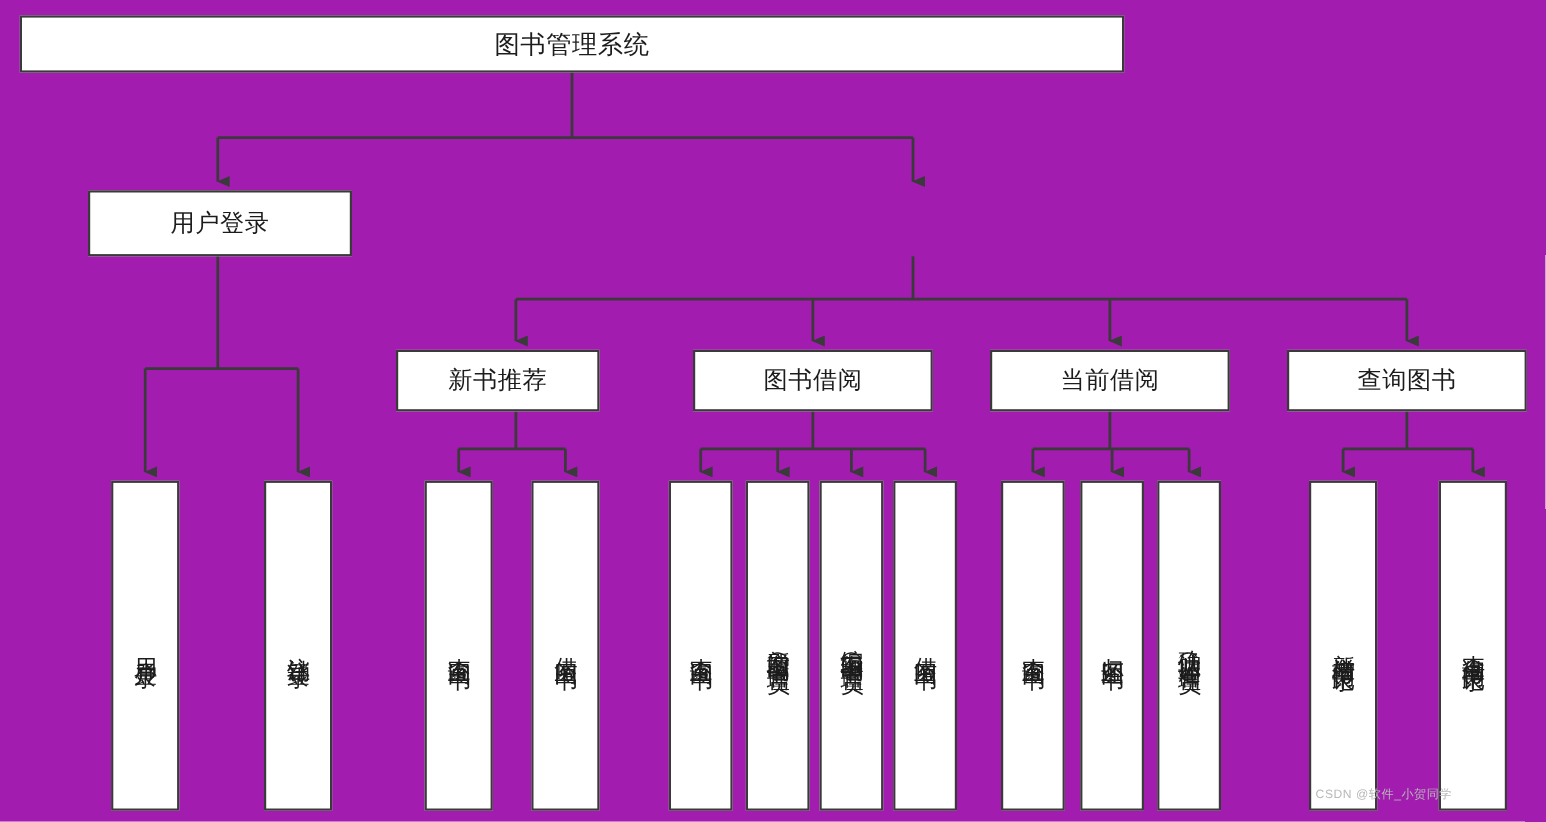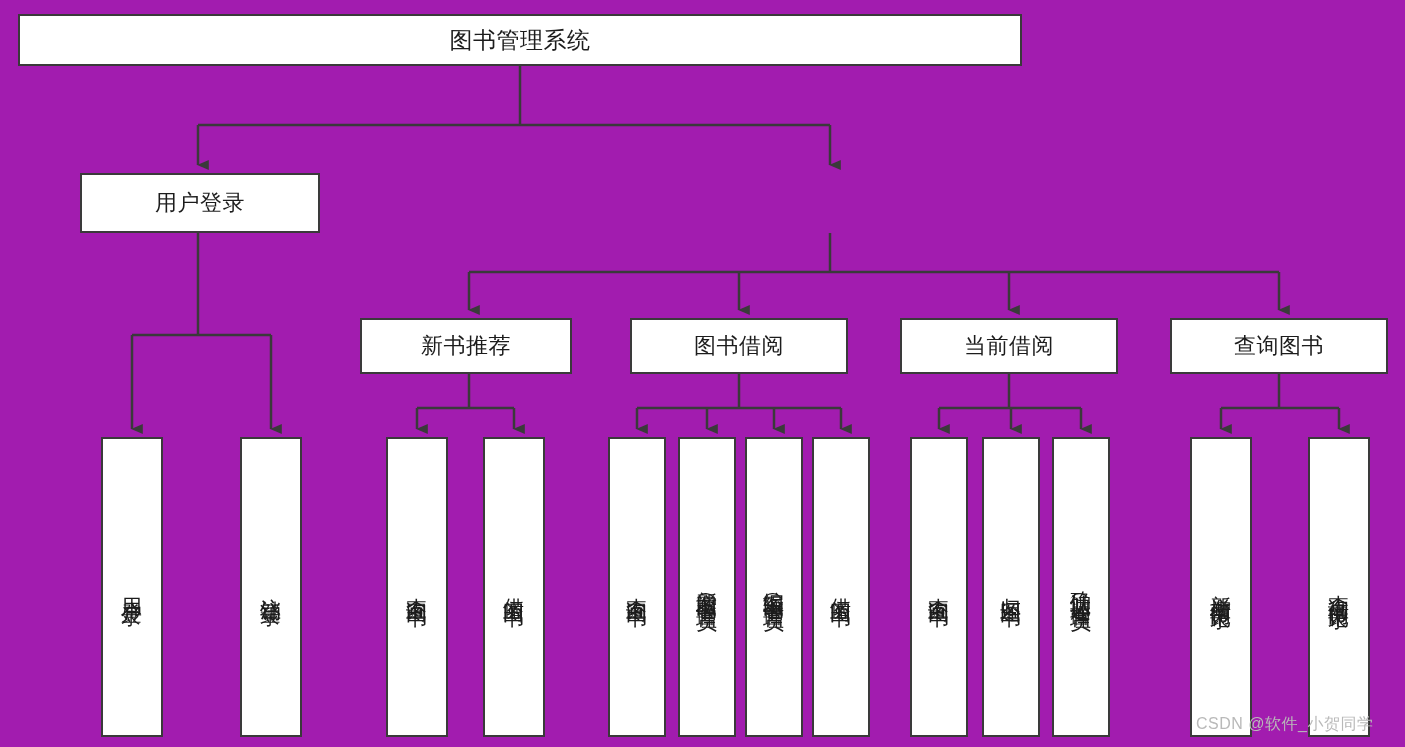--- a/index.html
+++ b/index.html
@@ -47,21 +47,21 @@
     line-height: 1;
     padding: 4px 0;
     text-align: center;
   }
   .node.root {
     font-size: 23px;
   }
   .watermark {
     position: absolute;
     color: #b9b9b9;
-    font-size: 16px;
+    font-size: 11px;
     white-space: nowrap;
     letter-spacing: 0.5px;
   }
 </style>
 </head>
 <body>
 
 <div id="canvas">
 
   <svg id="wires" viewBox="0 0 1405 747" xmlns="http://www.w3.org/2000/svg">
@@ -113,21 +113,21 @@
       <path d="M 1221 408 L 1339 408"></path>
       <path d="M 1221 408 L 1221 429" marker-end="url(#arrow)"></path>
       <path d="M 1339 408 L 1339 429" marker-end="url(#arrow)"></path>
     </g>
   </svg>
 
   <div class="node horiz root" style="left: 18px; top: 14px; width: 1004px; height: 52px;">图书管理系统</div>
 
   <div class="node horiz" style="left: 80px; top: 173px; width: 240px; height: 60px;">用户登录</div>
 
-  <div class="node horiz" style="left: 360px; top: 318px; width: 212px; height: 56px;">新书推荐</div>
+  <div class="node horiz" style="left: 360px; top: 318px; width: 185px; height: 56px;">新书推荐</div>
   <div class="node horiz" style="left: 900px; top: 318px; width: 218px; height: 56px;">当前借阅</div>
   <div class="node horiz" style="left: 630px; top: 318px; width: 218px; height: 56px;">图书借阅</div>
   <div class="node horiz" style="left: 1170px; top: 318px; width: 218px; height: 56px;">查询图书</div>
 
   <div class="node vert" style="left: 101px; top: 437px; width: 62px; height: 300px;">用户登录</div>
   <div class="node vert" style="left: 240px; top: 437px; width: 62px; height: 300px;">注销登录</div>
   <div class="node vert" style="left: 386px; top: 437px; width: 62px; height: 300px;">查询图书</div>
   <div class="node vert" style="left: 483px; top: 437px; width: 62px; height: 300px;">借阅图书</div>
   <div class="node vert" style="left: 608px; top: 437px; width: 58px; height: 300px;">查询图书</div>
   <div class="node vert" style="left: 678px; top: 437px; width: 58px; height: 300px;">新增图书（管理员）</div>

